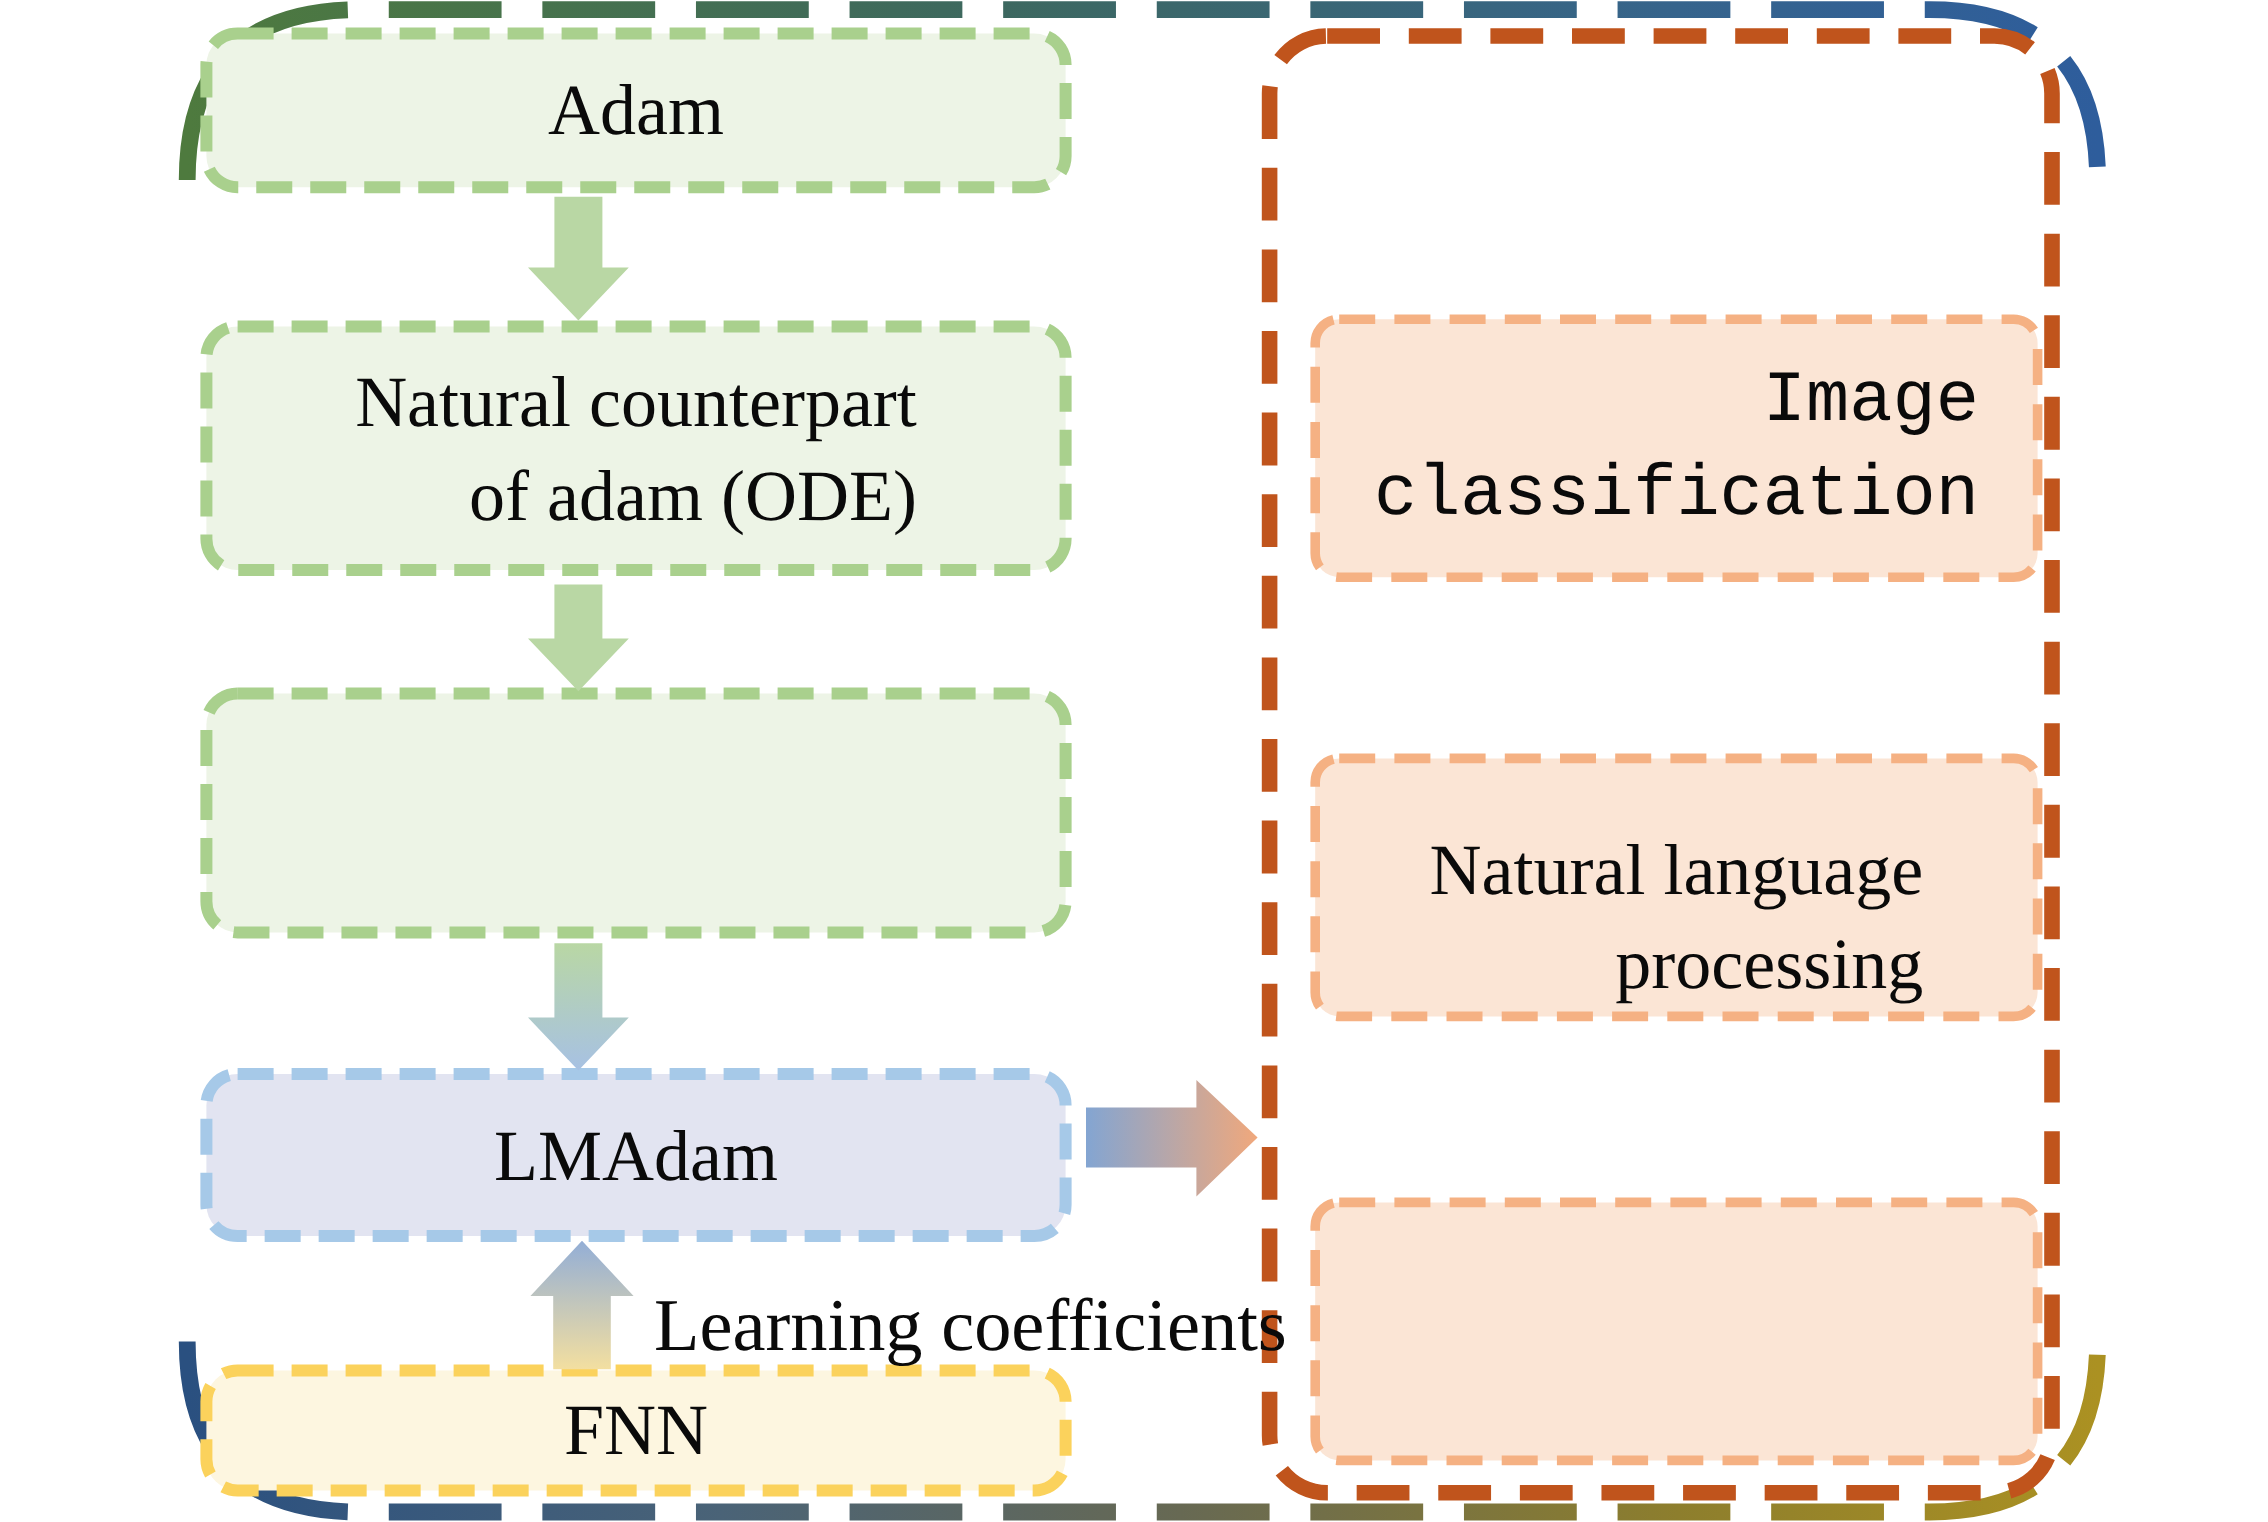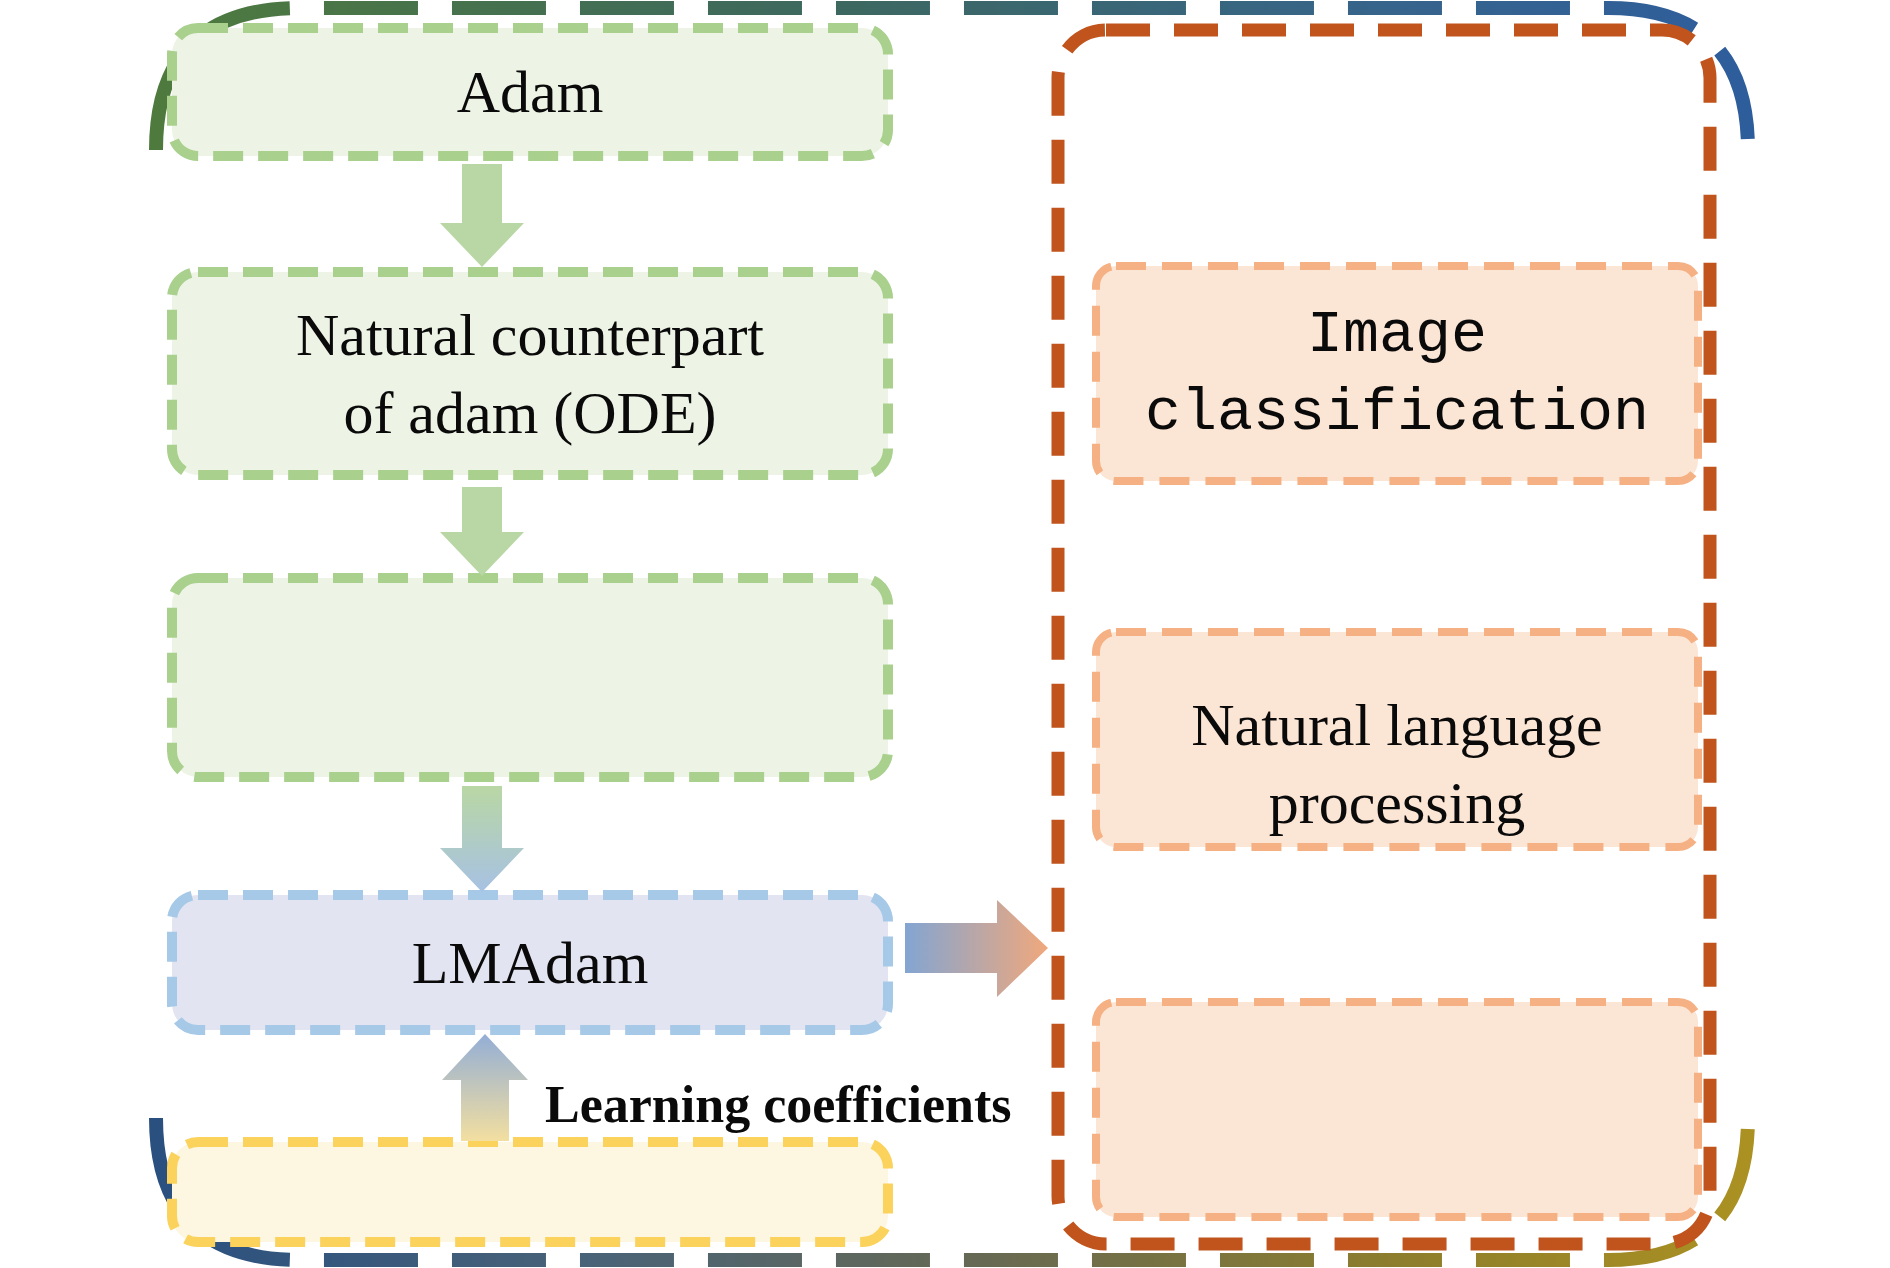--- a/index.html
+++ b/index.html
@@ -13,28 +13,27 @@
   html,body{margin:0;padding:0;background:#ffffff;}
   .stage{
     position:relative; width:1890px; height:1268px; overflow:hidden;
     background:#ffffff;
     font-family:"Liberation Serif","DejaVu Serif",serif;
     color:var(--text,#0a0a0a);
   }
   .stage svg{position:absolute;left:0;top:0;}
   .label{
     position:absolute; display:flex; align-items:center; justify-content:center;
-    text-align:center; white-space:pre-line;
+    text-align:right; white-space:pre-line;
     font-size:60px; line-height:78px; color:var(--text,#0a0a0a);
   }
   .label.single{line-height:1.1;}
   .note{
-    position:absolute; font-size:52px; line-height:58px; white-space:nowrap;
+    position:absolute; font-size:62px; line-height:58px; white-space:nowrap;
     color:var(--text,#0a0a0a);
-    font-weight:bold;
   }
   .box-green{fill:var(--green-fill,#edf4e6); stroke:var(--green-border,#a9d08d);}
   .box-blue{fill:var(--blue-fill,#e2e4f1); stroke:var(--blue-border,#a6c9e8);}
   .box-yellow{fill:var(--yellow-fill,#fdf6e0); stroke:var(--yellow-border,#fbd25c);}
   .box-orange{fill:var(--orange-fill,#fbe5d5); stroke:var(--orange-border,#f5b183);}
   .box-app{fill:none; stroke:var(--orange-dark,#c0541c);}
 </style>
 </head>
 <body>
 
@@ -108,20 +107,21 @@
   </svg>
 
   <div class="label single" style="left:172px; top:28px;  width:716px; height:128px;">Adam</div>
 
   <div class="label" style="left:172px; top:272px; width:716px; height:203px;">Natural counterpart
 of adam (ODE)</div>
 
 
   <div class="label single" style="left:172px; top:895px; width:716px; height:135px;">LMAdam</div>
 
+  <div class="label single" style="left:172px; top:1142px; width:716px; height:100px;">FNN</div>
 
   <div class="note" style="left:545px; top:1076px;">Learning coefficients</div>
 
 
   <div class="label" style="left:1096px; top:266px; width:602px; height:215px;font-family:Liberation Mono, monospace;">Image
 classification</div>
 
   <div class="label" style="left:1096px; top:656px; width:602px; height:215px;">Natural language
 processing</div>
 

